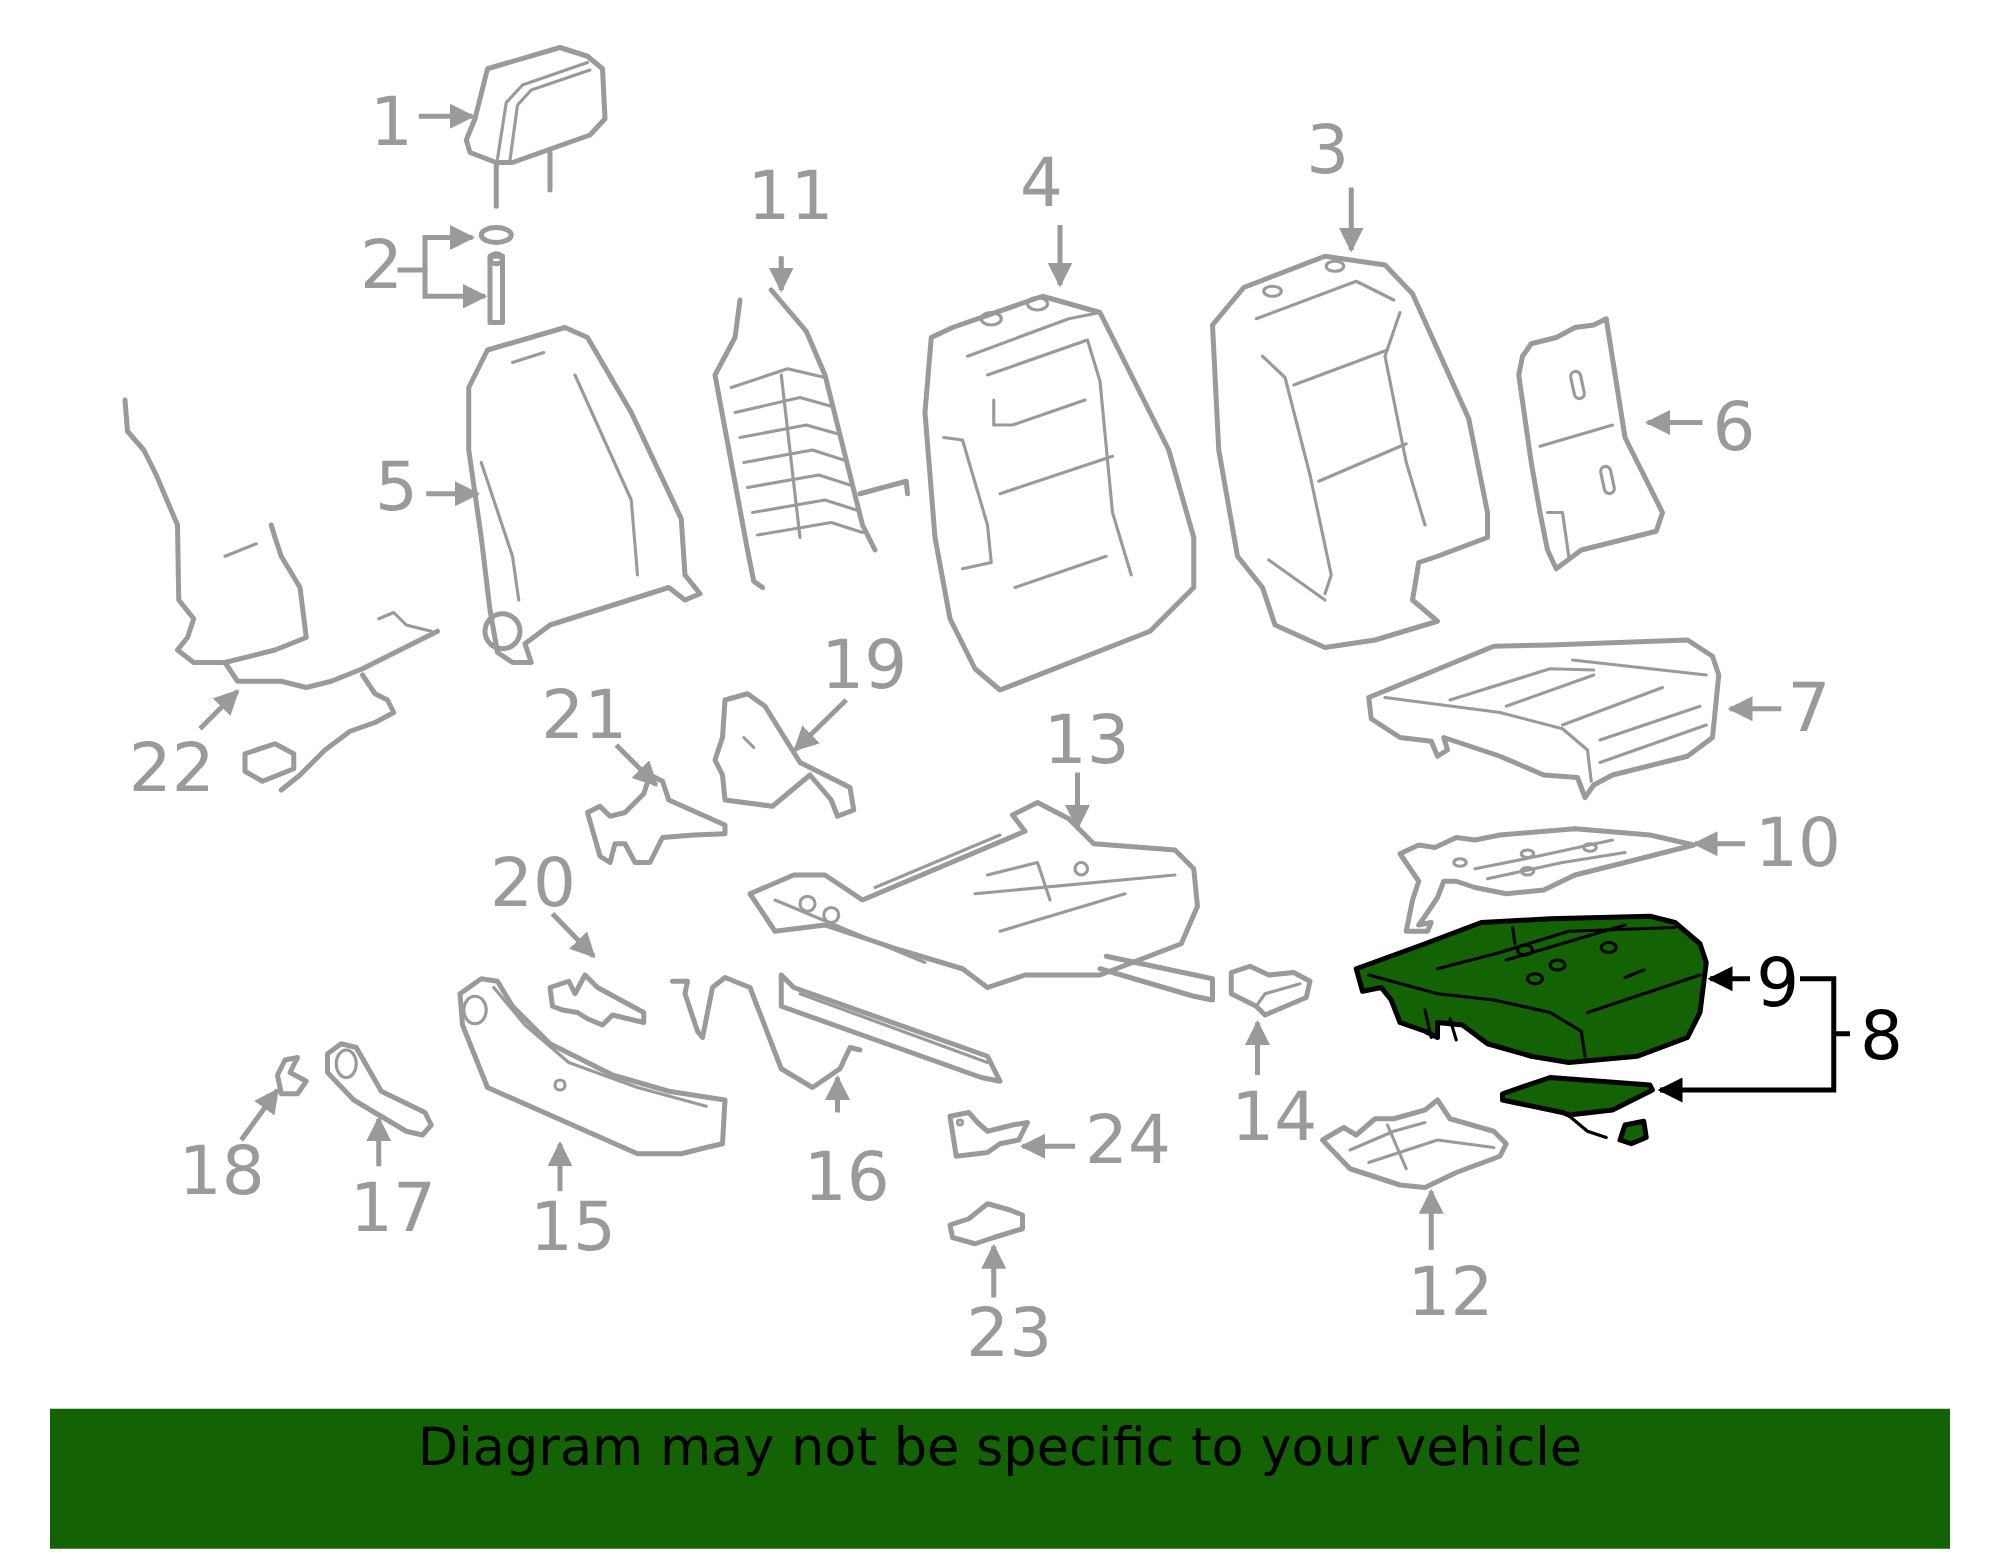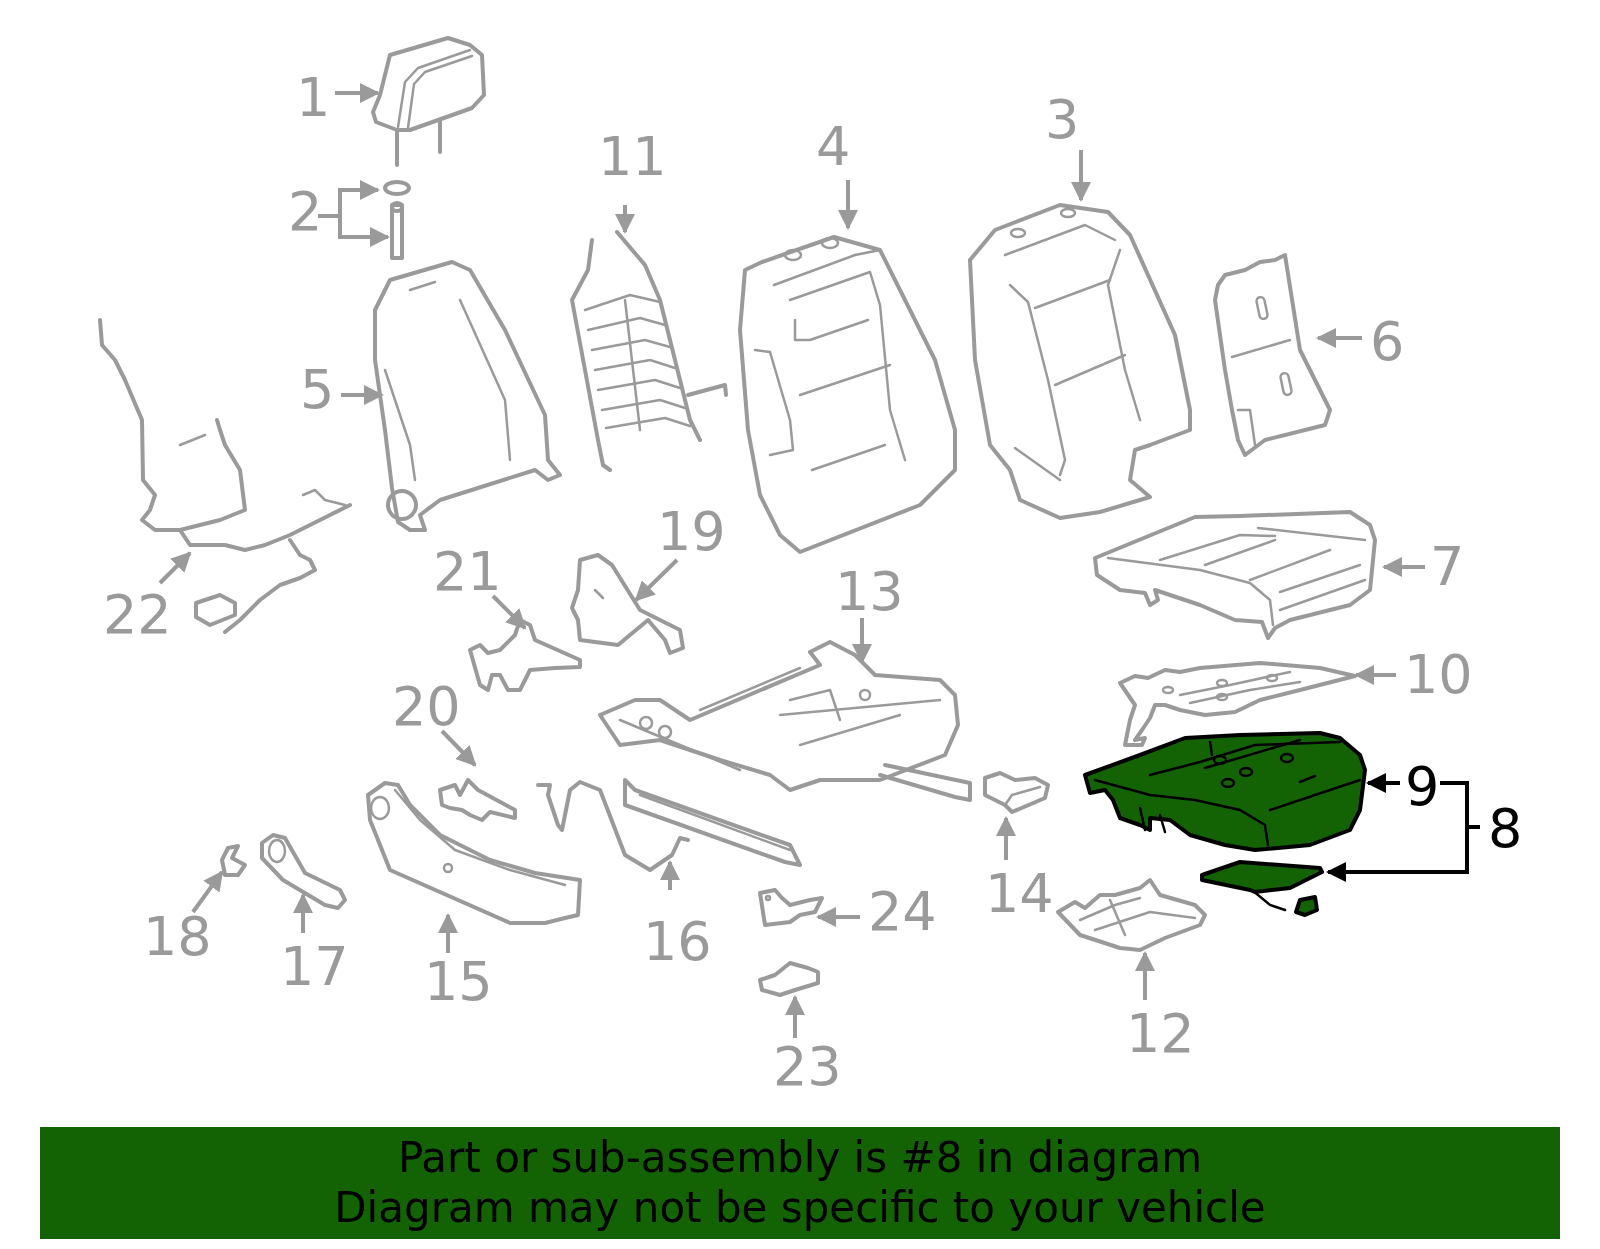--- a/index.html
+++ b/index.html
@@ -276,15 +276,14 @@
     <text class="callout" x="657" y="550">19</text>
     <text class="callout" x="392" y="725">20</text>
     <text class="callout" x="433" y="590">21</text>
     <text class="callout" x="103" y="633">22</text>
     <text class="callout" x="773" y="1085">23</text>
     <text class="callout" x="868" y="930">24</text>
   </g>
 </svg>
 
 <div id="banner">
-  <div>Part or sub-assembly is #8 in diagram</div>
   <div>Diagram may not be specific to your vehicle</div>
 </div>
 
 </body></html>

